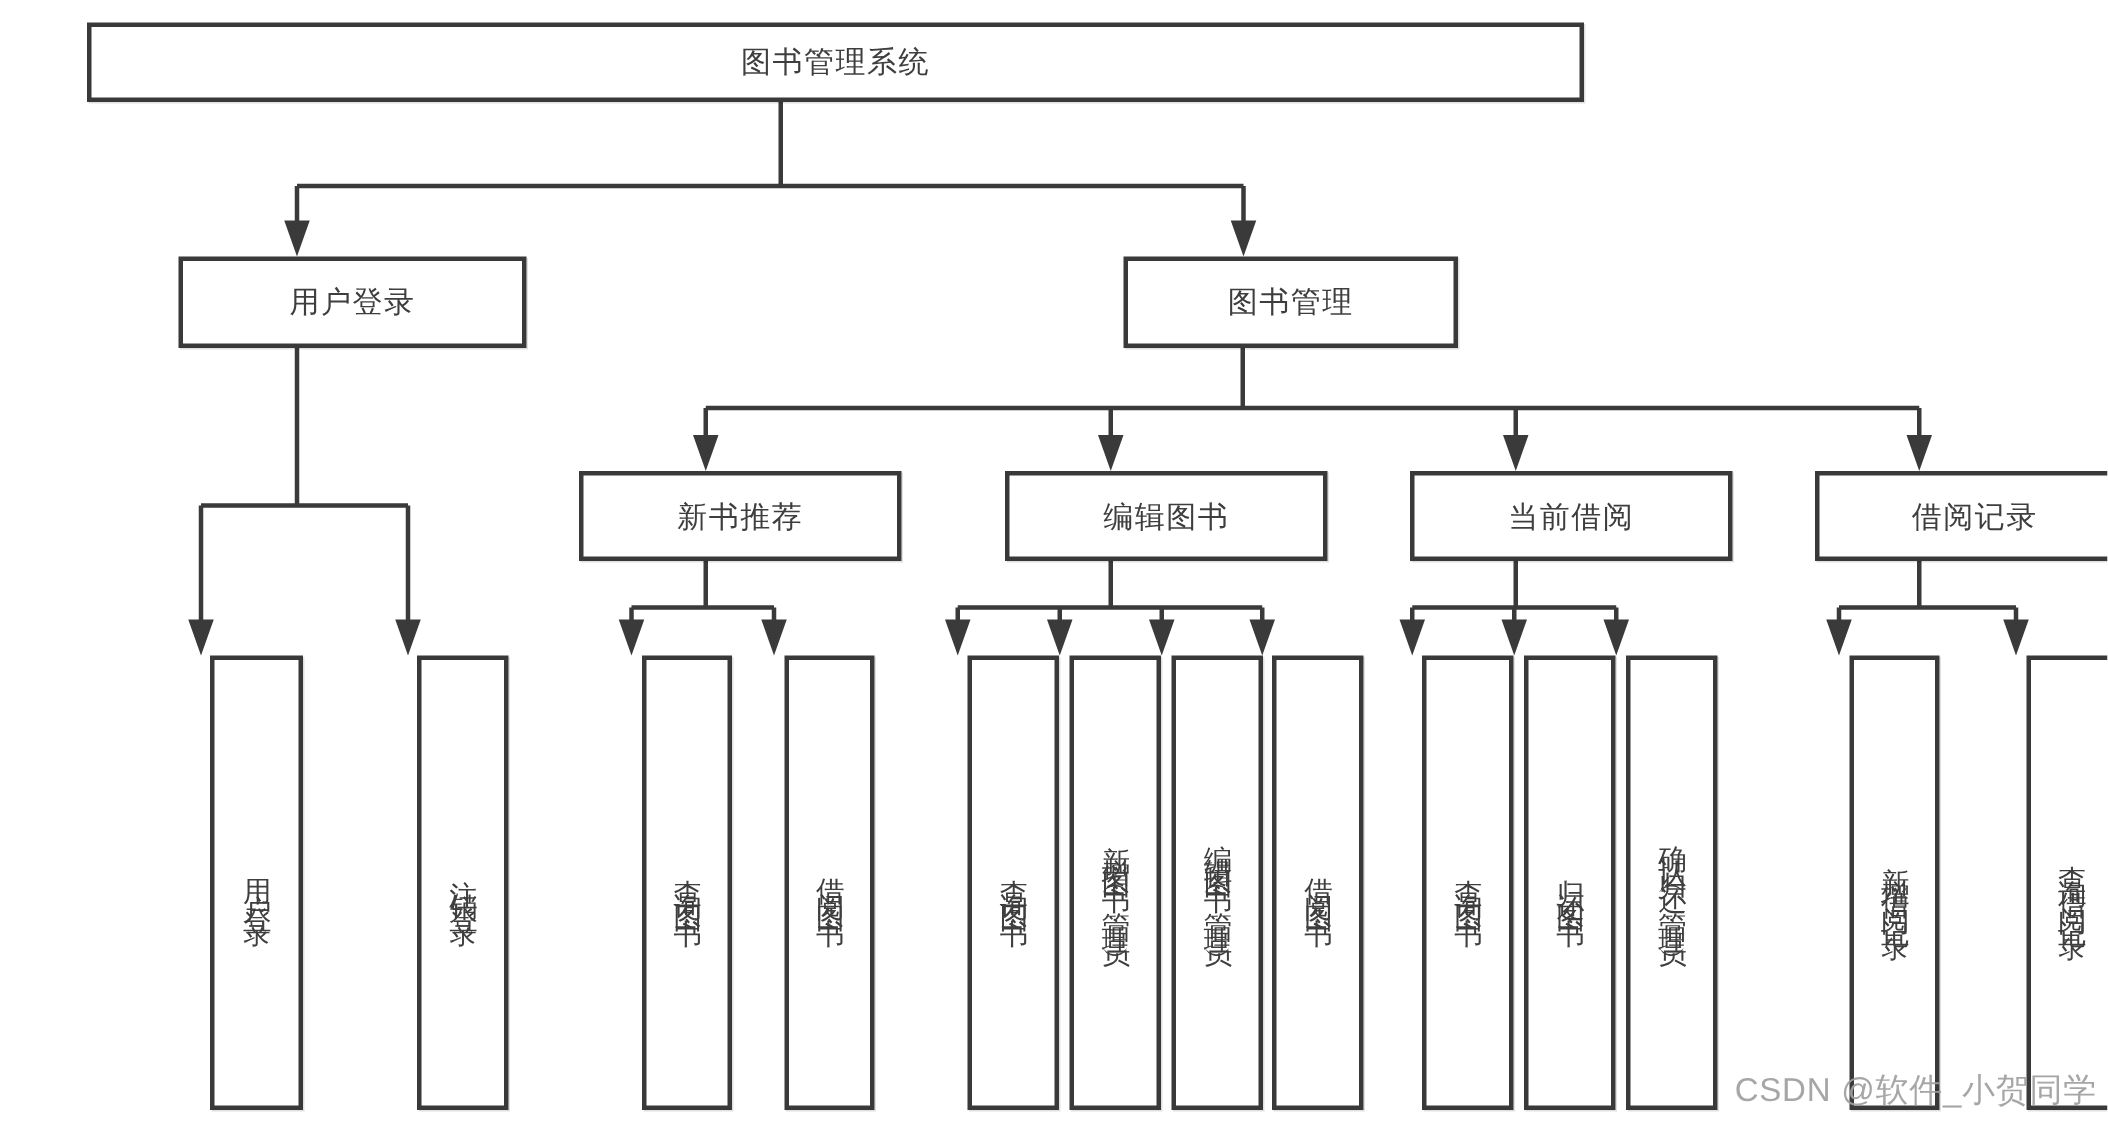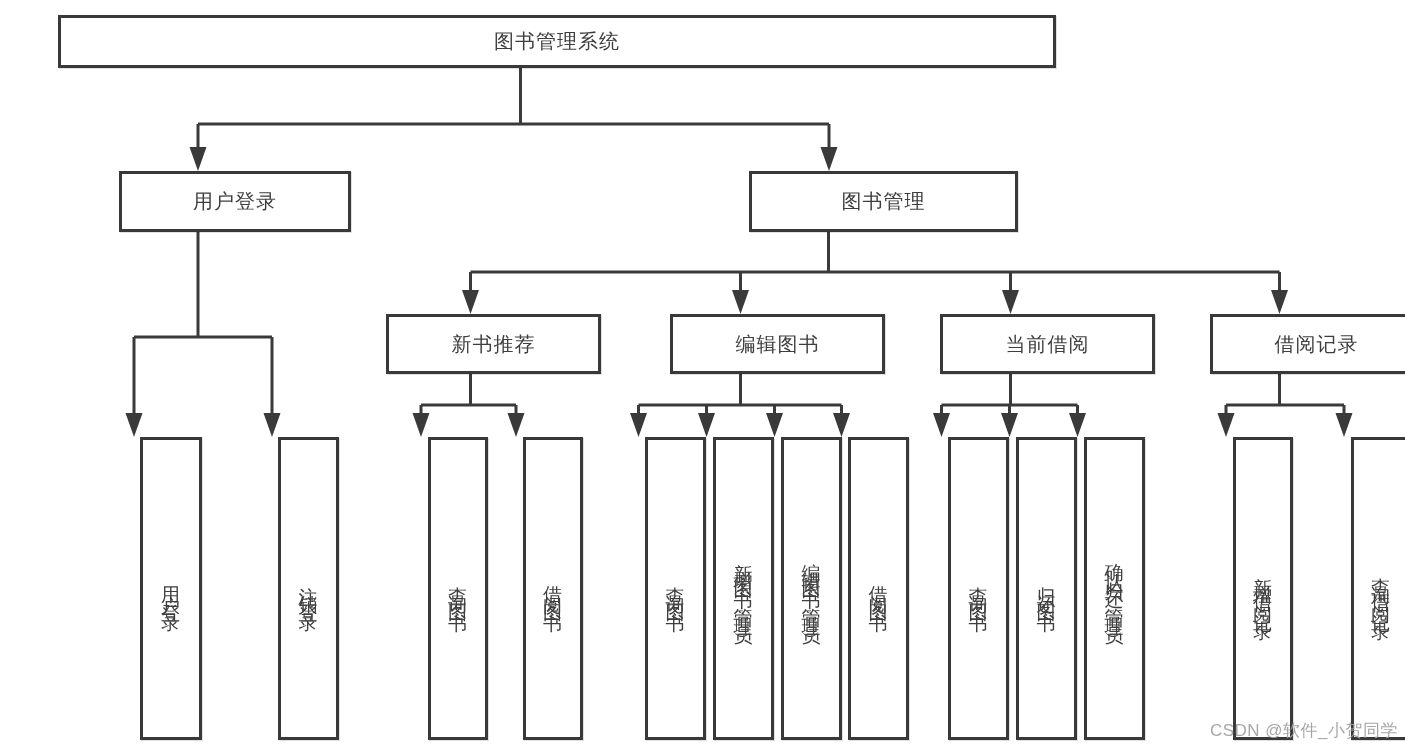--- a/index.html
+++ b/index.html
@@ -40,21 +40,21 @@
     text-orientation: mixed;
     font-size: 19px;
     line-height: 1;
     letter-spacing: 9px;
     white-space: nowrap;
   }
   .watermark {
     position: absolute;
     right: 7px;
     bottom: 5px;
-    font-size: 17px;
+    font-size: 22px;
     color: rgba(158,158,158,0.92);
     letter-spacing: 0.5px;
     white-space: nowrap;
   }
 </style>
 </head>
 <body>
 
 <div class="canvas">
 
@@ -94,21 +94,21 @@
     <polygon points="1335.5,413 1352.5,413 1344,437"></polygon>
   </svg>
 
   <div class="box h" style="left:21px; top:15px; width:998px; height:53px;">
     <span>图书管理系统</span>
   </div>
 
   <div class="box h" style="left:82px; top:171px; width:232px; height:61px;">
     <span>用户登录</span>
   </div>
-  <div class="box h" style="left:712px; top:171px; width:269px; height:61px;">
+  <div class="box h" style="left:712px; top:171px; width:223px; height:61px;">
     <span>图书管理</span>
   </div>
 
   <div class="box h" style="left:349px; top:314px; width:215px; height:60px;">
     <span>新书推荐</span>
   </div>
   <div class="box h" style="left:633px; top:314px; width:215px; height:60px;">
     <span>编辑图书</span>
   </div>
   <div class="box h" style="left:903px; top:314px; width:215px; height:60px;">

